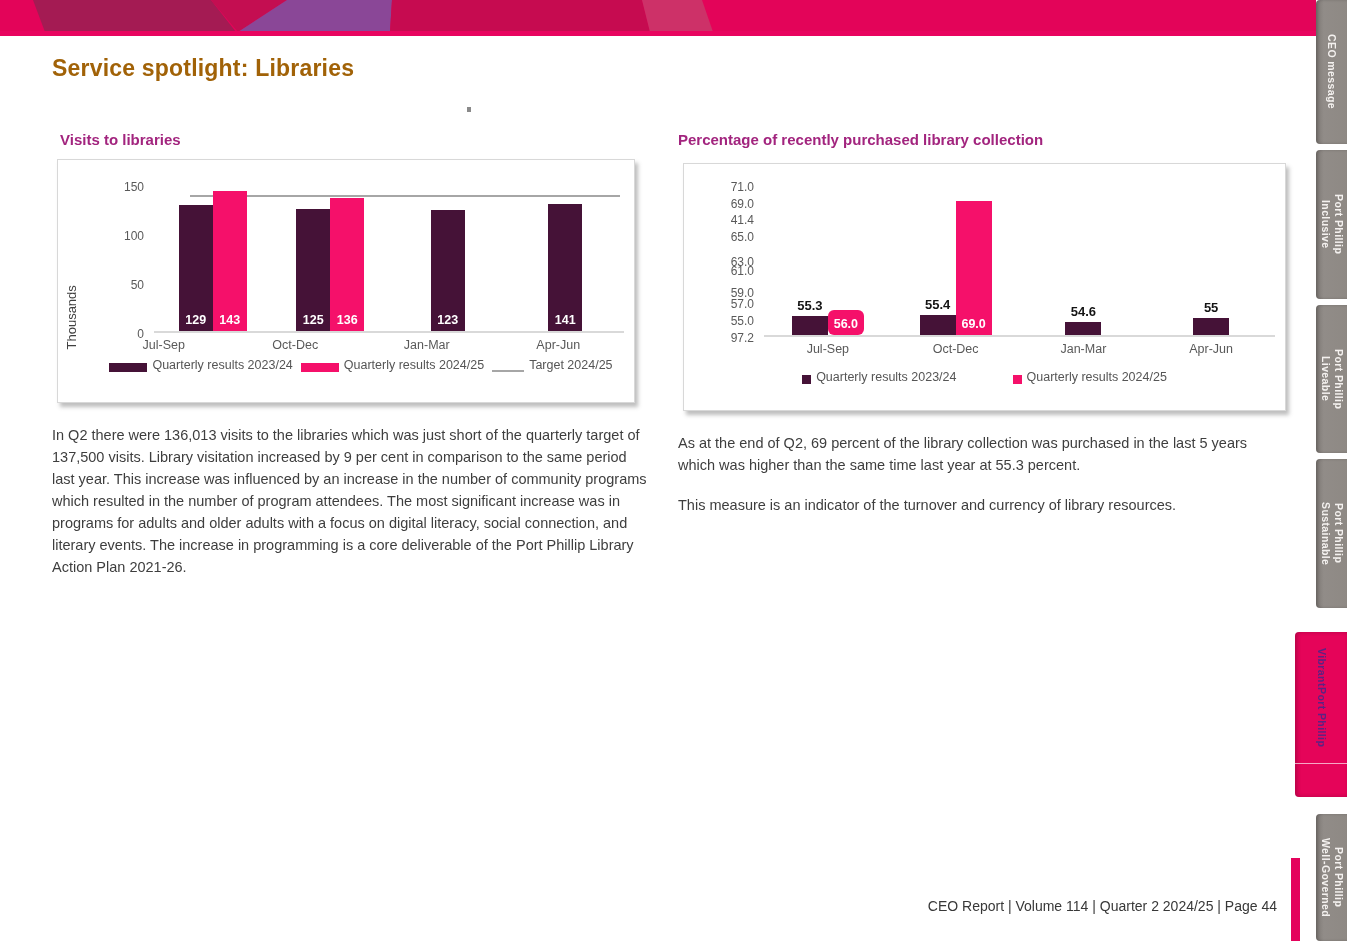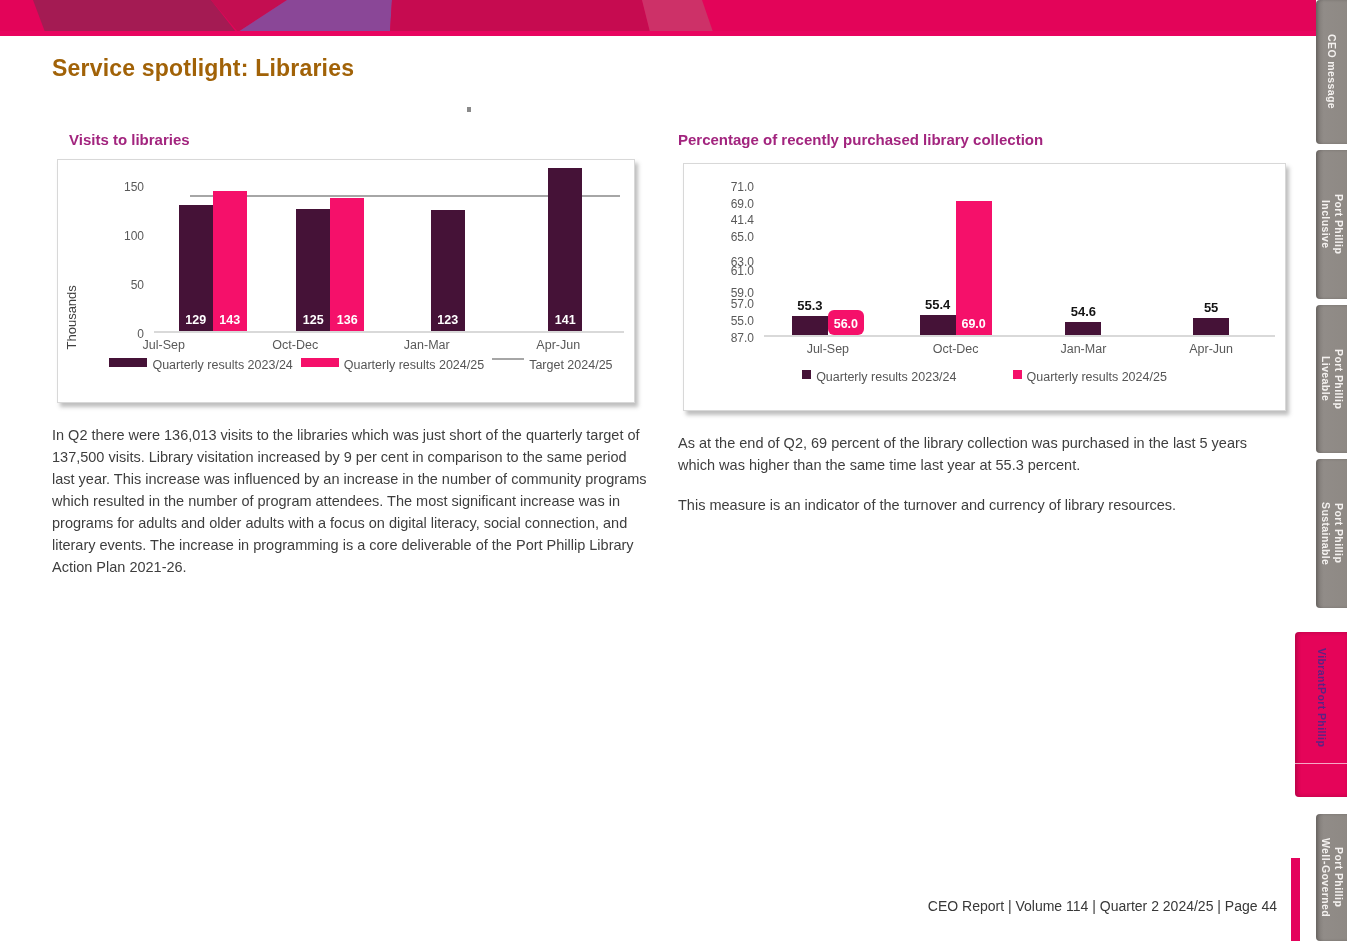--- a/index.html
+++ b/index.html
@@ -10,21 +10,21 @@
   .banner{position:absolute;top:0;left:0;width:1316px;height:32px;}
   .banner-strip{position:absolute;top:31px;left:0;width:1316px;height:5px;background:#E8045F;}
 
   
   .page-title{position:absolute;top:55px;left:52px;font-size:23px;font-weight:800;
               color:#a16207;letter-spacing:.2px;}
   .stray-dot{position:absolute;top:107px;left:467px;width:4px;height:5px;background:#8a8a8a;}
 
   
   .section-heading{position:absolute;top:131px;font-size:15px;font-weight:700;color:#A2247E;}
-  .heading-left{left:69px;}
+  .heading-left{left:60px;}
   .heading-right{left:678px;}
 
   
   .chart-card{position:absolute;background:#fff;border:1px solid #D8D8D8;
               box-shadow:3px 4px 4px rgba(110,110,110,.45);}
   .card-left{top:159px;left:57px;width:576px;height:242px;}
   .card-right{top:163px;left:683px;width:601px;height:246px;}
 
   .chart-body{display:flex;margin-top:13px;}
   .yaxis{position:relative;flex:none;}
@@ -43,21 +43,21 @@
   .target-line{position:absolute;left:36px;right:4px;height:2px;background:#A6A6A6;z-index:0;}
   .bar{z-index:1;}
 
   .xlabels{display:flex;margin-top:5px;}
   .xlabels .x-axis-label{flex:1;text-align:center;font-size:12.5px;color:#595959;}
 
   .legend{display:flex;justify-content:center;align-items:center;margin-top:6px;
           font-size:12.5px;color:#555;}
   .card-left .legend{gap:8px;}
   .card-right .legend{gap:56px;margin-top:14px;}
-  .legend-item{display:flex;align-items:flex-start;gap:5px;white-space:nowrap;}
+  .legend-item{display:flex;align-items:flex-end;gap:5px;white-space:nowrap;}
   .sw-rect{width:38px;height:9px;}
   .sw-square{width:9px;height:9px;}
   .sw-line{width:32px;height:2px;}
 
   
   .card-left .xlabels,.card-left .legend{margin-left:40px;margin-right:10px;}
   .card-right .xlabels{margin-left:80px;margin-right:10px;}
 
   
   .body-copy{position:absolute;font-size:14.5px;line-height:1.52;color:#3E3E3E;}
@@ -140,21 +140,21 @@
             <div class="bar" style="width: 34px; height: 133.28px; background: rgb(245, 16, 106);">
               <span class="bar-label-inside">136</span>
             </div>
           </div>
           <div class="group">
             <div class="bar" style="width: 34px; height: 120.54px; background: rgb(69, 18, 55);">
               <span class="bar-label-inside">123</span>
             </div>
           </div>
           <div class="group">
-            <div class="bar" style="width: 34px; height: 163px; background: rgb(69, 18, 55);">
+            <div class="bar" style="width: 34px; height: 127px; background: rgb(69, 18, 55);">
               <span class="bar-label-inside">141</span>
             </div>
           </div>
         </div>
     </div>
     <div class="xlabels">
         <div class="x-axis-label">Jul-Sep</div>
         <div class="x-axis-label">Oct-Dec</div>
         <div class="x-axis-label">Jan-Mar</div>
         <div class="x-axis-label">Apr-Jun</div>
@@ -180,21 +180,21 @@
       <div class="yaxis" style="width: 80px;">
           <span class="y-tick" style="bottom: 143.2px;">71.0</span>
           <span class="y-tick" style="bottom: 126.4px;">69.0</span>
           <span class="y-tick" style="bottom: 109.6px;">41.4</span>
           <span class="y-tick" style="bottom: 92.8px;">65.0</span>
           <span class="y-tick" style="bottom: 68px;">63.0</span>
           <span class="y-tick" style="bottom: 59.2px;">61.0</span>
           <span class="y-tick" style="bottom: 37px; margin-left: 46px;">59.0</span>
           <span class="y-tick" style="bottom: 25.6px;">57.0</span>
           <span class="y-tick" style="bottom: 8.8px;">55.0</span>
-          <span class="y-tick" style="bottom: -8px;">87.0</span>
+          <span class="y-tick" style="bottom: -8px;">97.2</span>
         </div>
       <div class="plot">
           <div class="group">
             <div class="bar" style="width: 36px; height: 19.32px; background: rgb(69, 18, 55);">
               <span class="bar-label-above">55.3</span>
             </div>
             <div class="bar" style="width: 36px; height: 25.2px; background: rgb(245, 16, 106); border-radius: 6px;">
               <span class="bar-label-inside">56.0</span>
             </div>
           </div>

